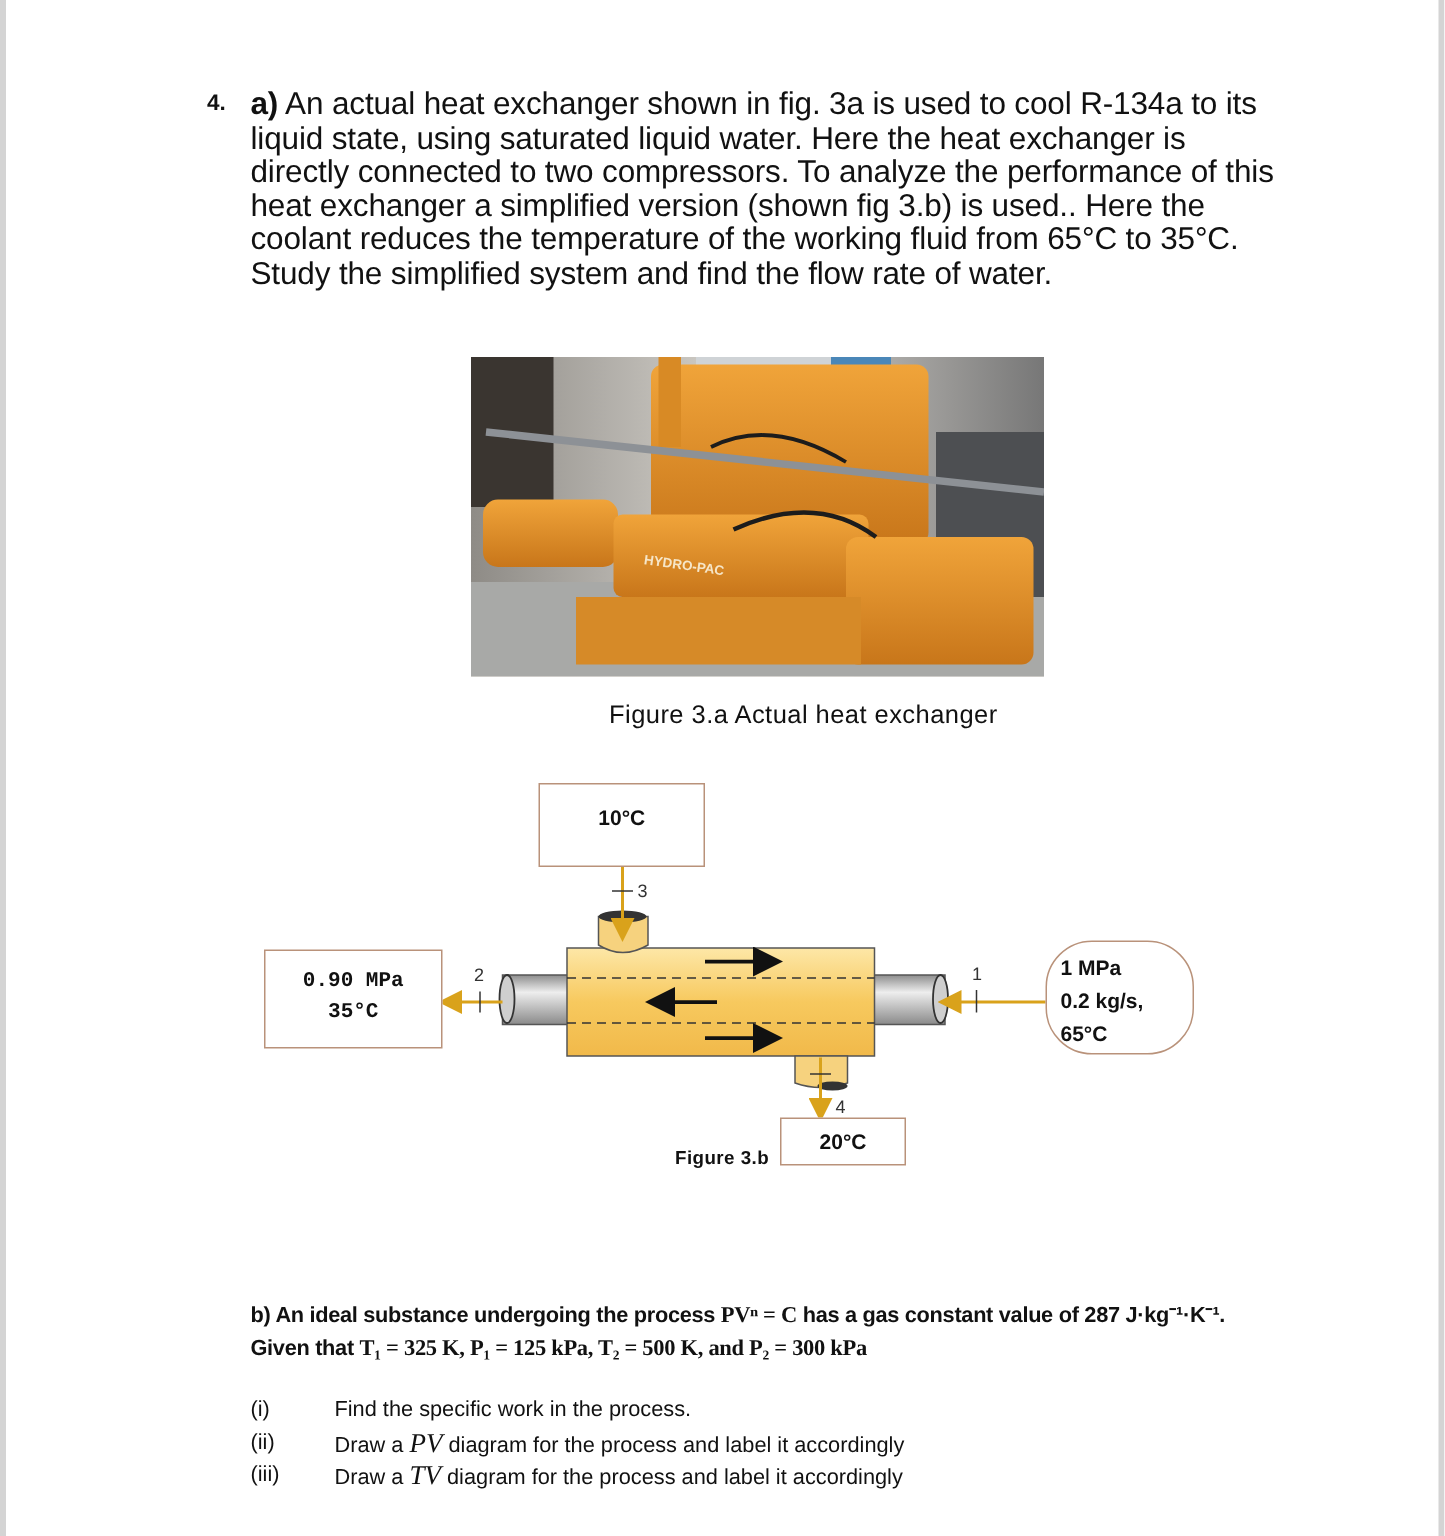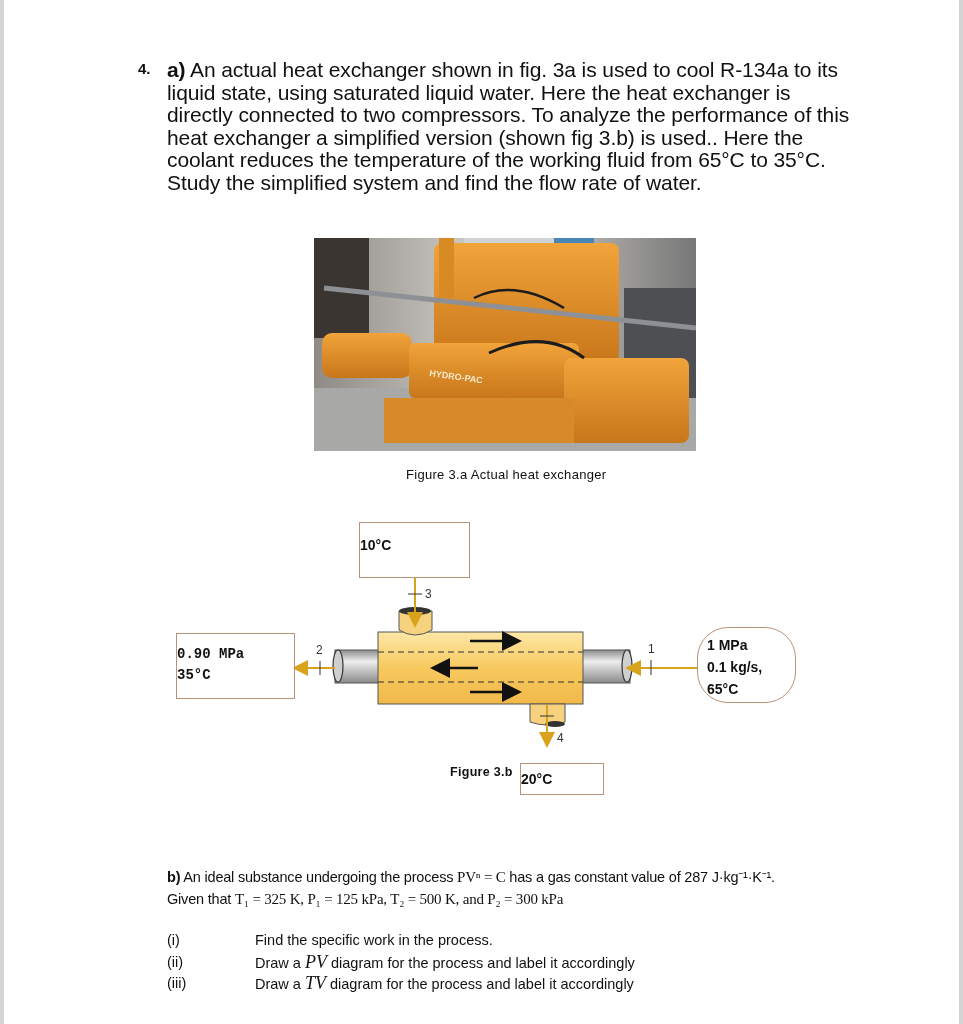--- a/index.html
+++ b/index.html
@@ -18,48 +18,48 @@
       font-size: 21px; line-height: 22.5px; letter-spacing: -0.1px;
     }
     .q-a b { font-weight: bold; }
 
     
     .photo {
       position: absolute; left: 314px; top: 238px; width: 382px; height: 213px;
       overflow: hidden; background: #b9b5ad;
     }
     .photo svg { display: block; }
-    .cap-a { position: absolute; left: 406px; top: 467px; font-size: 13px; letter-spacing: 0.3px; text-align: center; }
+    .cap-a { position: absolute; left: 406px; top: 467px; font-size: 17px; letter-spacing: 0.3px; text-align: center; }
 
     
     .diagram { position: absolute; left: 0; top: 0; width: 963px; height: 800px; pointer-events: none; }
     .box {
       position: absolute; border: 1.3px solid #b9927a; background: #fff;
-      font-weight: bold; font-size: 14px; 
+      font-weight: bold; font-size: 14px; text-align: center;
     }
     .box-10 { left: 359px; top: 522px; width: 109px; height: 54px; }
     .box-10 span { display: block; margin-top: 14px; }
     .box-l { left: 176px; top: 633px; width: 117px; height: 64px; line-height: 21px; }
     .box-l .inner { padding-top: 10px; font-family: Liberation Mono, monospace; }
     .box-r { left: 697px; top: 627px; width: 97px; height: 74px; text-align: left; line-height: 22px; border-radius: 31px; }
     .box-r .inner { padding: 6px 0 0 9px; }
-    .box-20 { left: 520px; top: 745px; width: 82px; height: 30px; margin-top: 18px; }
+    .box-20 { left: 520px; top: 745px; width: 82px; height: 30px; }
     .box-20 span { display: block; margin-top: 7px; }
     .station { position: absolute; font-size: 12px; color: #333; }
     .cap-b { position: absolute; left: 450px; top: 765px; font-size: 12.5px; letter-spacing: 0.3px; font-weight: bold; }
 
     .q-b {
       position: absolute; left: 167px; top: 866px; width: 700px;
-      font-size: 14.5px; line-height: 22px; letter-spacing: -0.2px;
+      font-size: 14.5px; line-height: 22px; letter-spacing: -0.2px; font-weight: bold;
     }
     .math { font-family: "Liberation Serif", serif; font-size: 15px; }
     .items { position: absolute; left: 167px; top: 930px; font-size: 14.5px; }
     .item { position: relative; height: 21.5px; line-height: 21.5px; }
     .item .num { position: absolute; left: 0; width: 40px; }
-    .item .txt { position: absolute; left: 56px; white-space: nowrap; margin-left: 32px; }
+    .item .txt { position: absolute; left: 56px; white-space: nowrap; }
     .item .txt i { font-family: "Liberation Serif", serif; font-size: 18px; }
   </style>
 </head>
 <body>
 
 <div class="edge-l"></div>
 <div class="edge-r"></div>
 
 <div class="q-num">4.</div>
 <div class="q-a">
@@ -158,21 +158,21 @@
 </div>
 <div class="box box-l">
   <div class="inner">
     <div>0.90 MPa</div>
     <div>35°C</div>
   </div>
 </div>
 <div class="box box-r">
   <div class="inner">
     <div>1 MPa</div>
-    <div>0.1 kg/s,</div>
+    <div>0.2 kg/s,</div>
     <div>65°C</div>
   </div>
 </div>
 <div class="box box-20">
   <span>20°C</span>
 </div>
 <div class="cap-b">Figure 3.b</div>
 
 <div class="q-b">
   <div>

